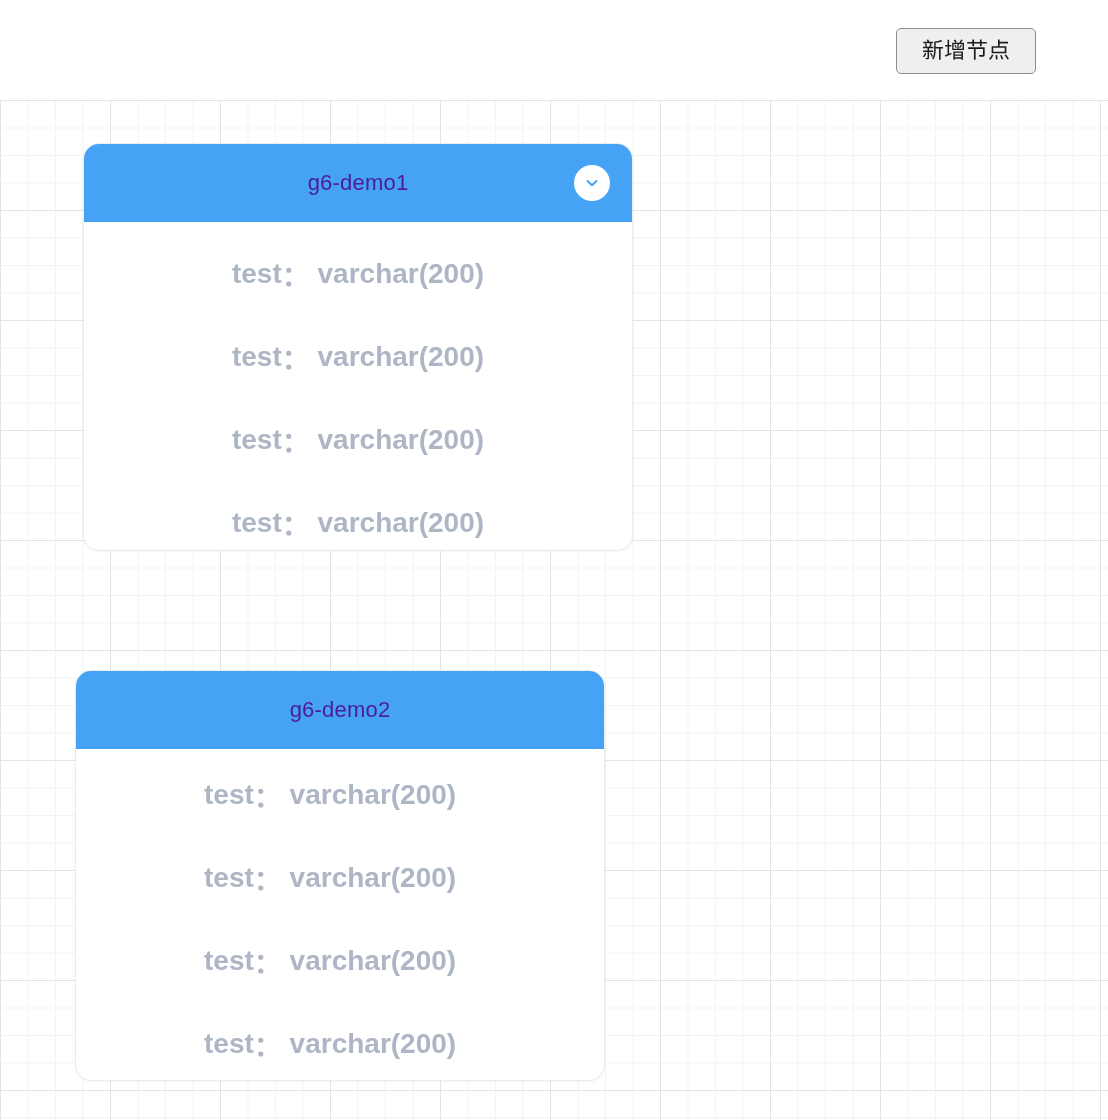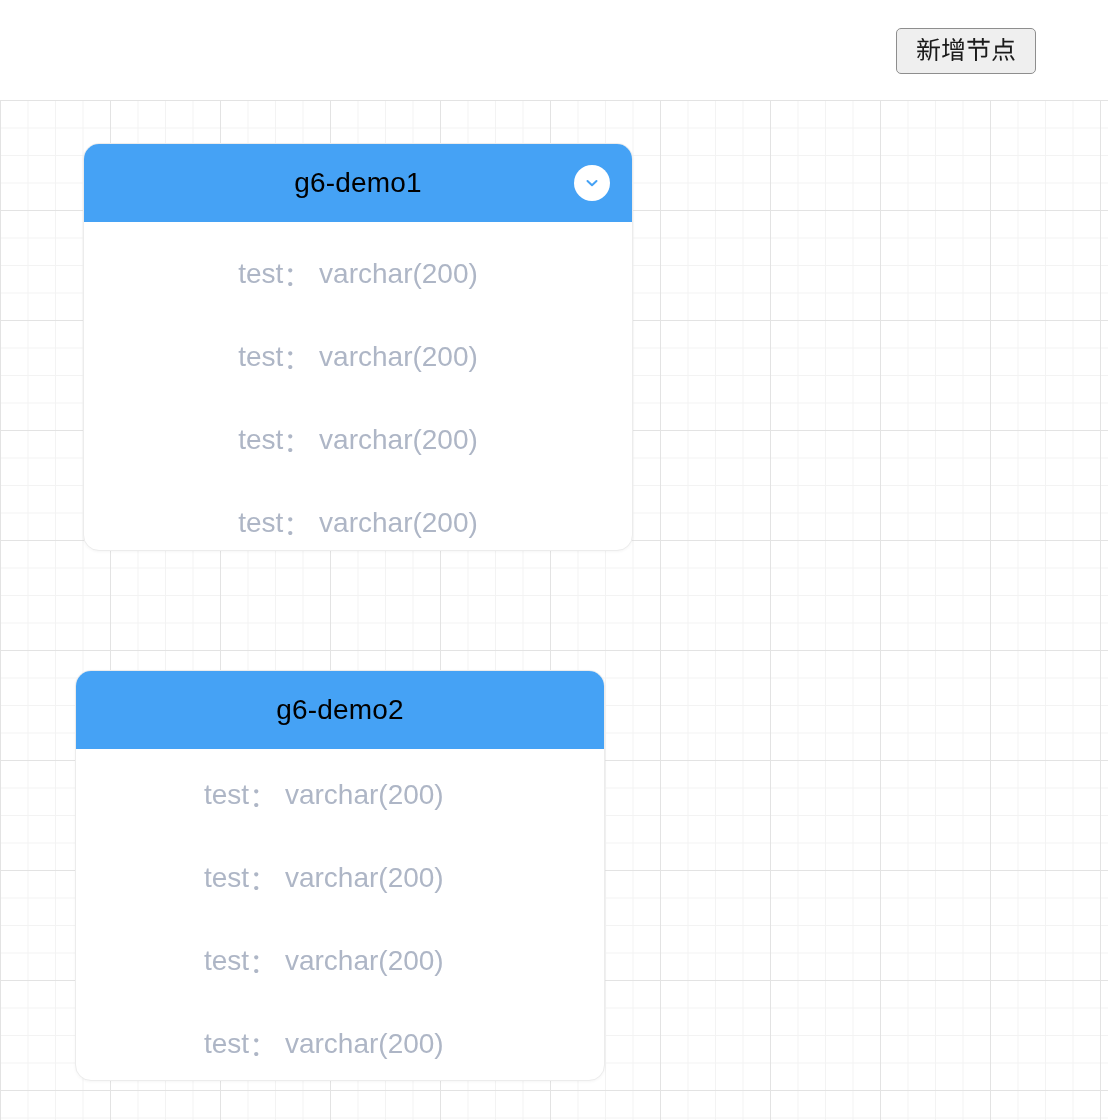--- a/index.html
+++ b/index.html
@@ -39,21 +39,21 @@
     position: absolute;
     right: 72px;
     top: 28px;
     min-width: 140px;
     height: 46px;
     padding: 0 18px;
     background: #efefef;
     border: 1px solid #8e8e8e;
     border-radius: 5px;
     color: #1b1b1b;
-    font-size: 25px;
+    font-size: 22px;
     line-height: 44px;
     text-align: center;
     font-family: "DejaVu Sans", "Liberation Sans", sans-serif;
     cursor: pointer;
     box-sizing: border-box;
     white-space: nowrap;
   }
 
   
   .graph-canvas {
@@ -103,22 +103,22 @@
   .node-header {
     position: relative;
     height: 78px;
     background: #45a2f5;
     display: flex;
     align-items: center;
     justify-content: center;
     user-select: none;
   }
   .node-title {
-    color: #000000;
-    font-size: 28px;
+    color: #4c1d95;
+    font-size: 22px;
     font-weight: 400;
     letter-spacing: 0.2px;
     font-family: "Liberation Sans", "DejaVu Sans", sans-serif;
   }
   .collapse-icon {
     position: absolute;
     right: 22px;
     top: 50%;
     margin-top: -18px;
     width: 36px;
@@ -139,20 +139,21 @@
   }
   .node-row {
     height: 83px;
     display: flex;
     align-items: center;
     justify-content: center;
     color: #aeb6c6;
     font-size: 28px;
     white-space: nowrap;
     font-family: "Liberation Sans", "DejaVu Sans", sans-serif;
+    font-weight: bold;
   }
   .card-2 .node-row {
     justify-content: flex-start;
     padding-left: 128px;
   }
   .card-2 .node-body {
     padding-top: 4px;
   }
   .row-field { }
   .row-sep { }

